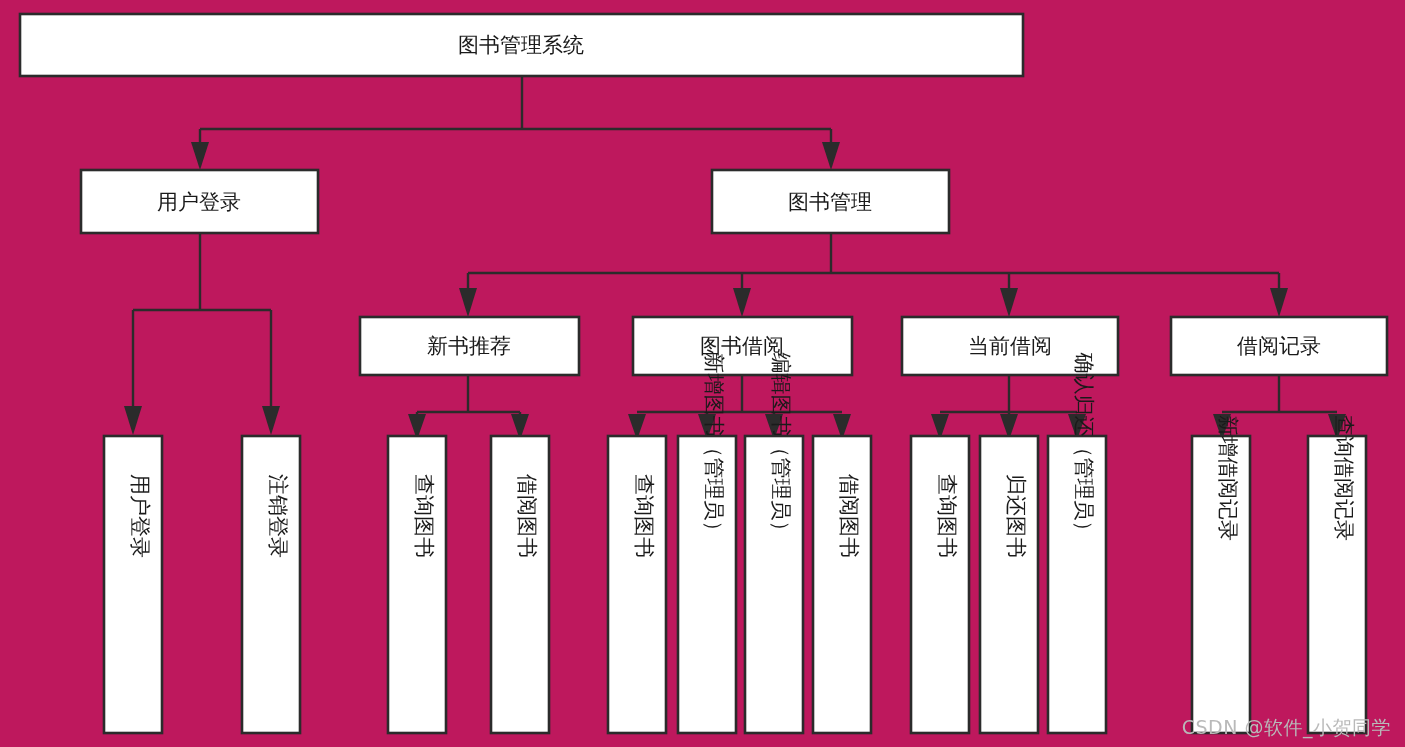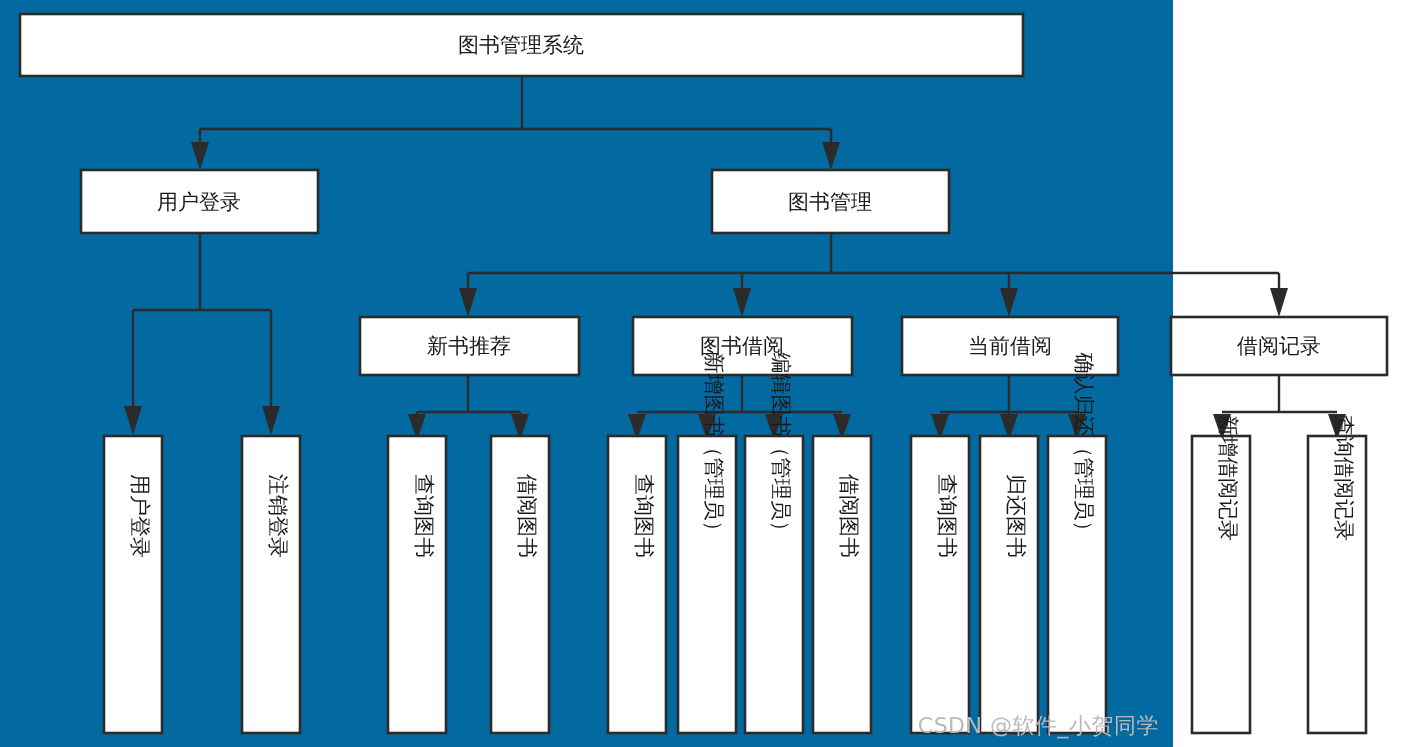--- a/index.html
+++ b/index.html
@@ -8,23 +8,23 @@
     background: #ffffff;
   }
   body {
     width: 1405px;
     height: 747px;
     font-family: "DejaVu Sans", "Liberation Sans", sans-serif;
     overflow: hidden;
   }
   #chart-root {
     position: relative;
-    width: 1173px;
+    width: 1405px;
     height: 747px;
-    background: #0369a1;
+    background: #be185d;
   }
   svg.diagram {
     position: absolute;
     top: 0;
     left: 0;
     width: 1405px;
     height: 747px;
     display: block;
   }
   .node-rect {
@@ -54,21 +54,21 @@
     font-family: "DejaVu Sans", "Liberation Sans", sans-serif;
     font-size: 21px;
     text-anchor: middle;
   }
   .watermark {
     position: absolute;
     right: 14px;
     bottom: 6px;
     color: #b9b9b9;
     font-family: "DejaVu Sans", "Liberation Sans", sans-serif;
-    font-size: 22px;
+    font-size: 19px;
     letter-spacing: 0.5px;
     white-space: nowrap;
     user-select: none;
   }
 </style>
 </head>
 <body>
 
 <div id="chart-root">
 

